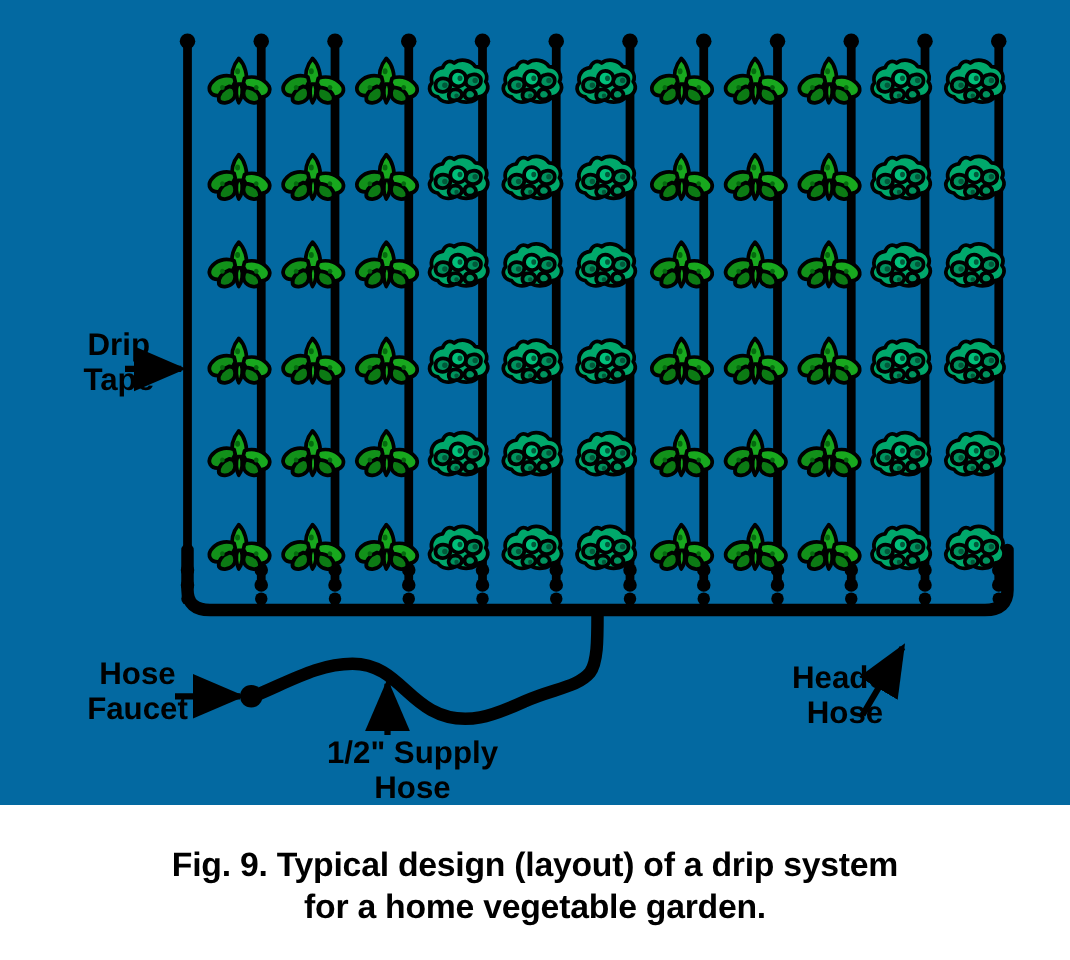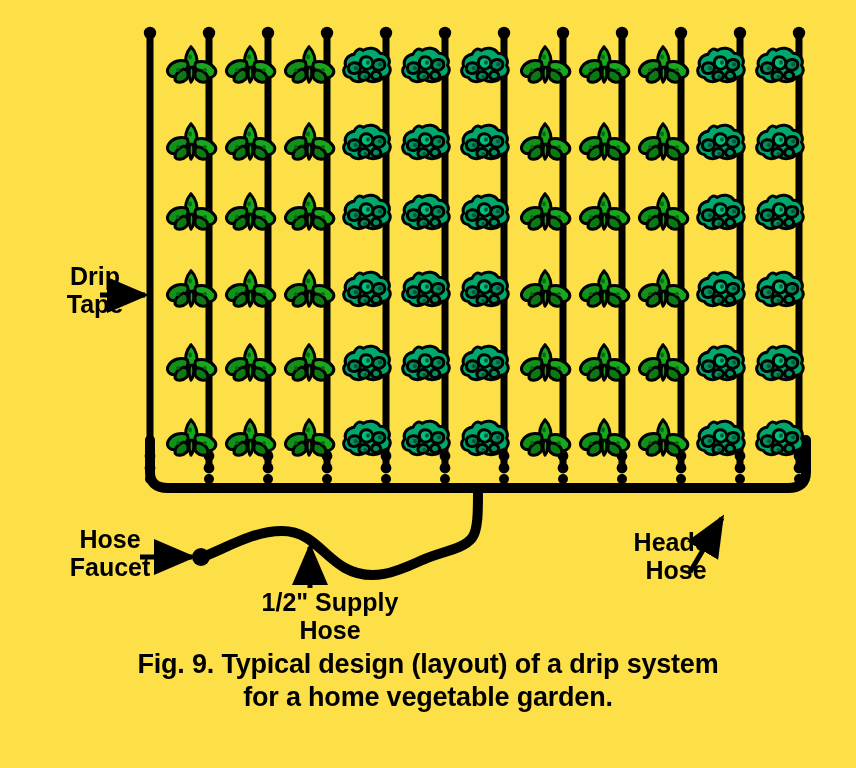--- a/index.html
+++ b/index.html
@@ -2,24 +2,24 @@
 <html><head>
 <meta charset="utf-8">
 <title>Drip System Layout</title>
 <style>
   html,body{margin:0;padding:0;background:#ffffff;}
   body{
     width:856px;height:768px;overflow:hidden;
     font-family:"Liberation Sans", sans-serif;
     color:#000000;
   }
-  #figure-root{position:relative;width:856px;height:768px;background:#fde047;}
+  #figure-root{position:relative;width:856px;height:644px;background:#0369a1;}
   #diagram-svg{position:absolute;left:0;top:0;width:856px;height:768px;}
   .cap-text{
-    position:absolute;left:0;top:648px;width:856px;
+    position:absolute;left:0;top:676px;width:856px;
     text-align:center;
     font-family:"Liberation Sans", sans-serif;
     font-weight:bold;
     font-size:27px;
     line-height:33px;
     letter-spacing:-0.2px;
     color:#000000;
     white-space:pre-line;
   }
   .lbl{

